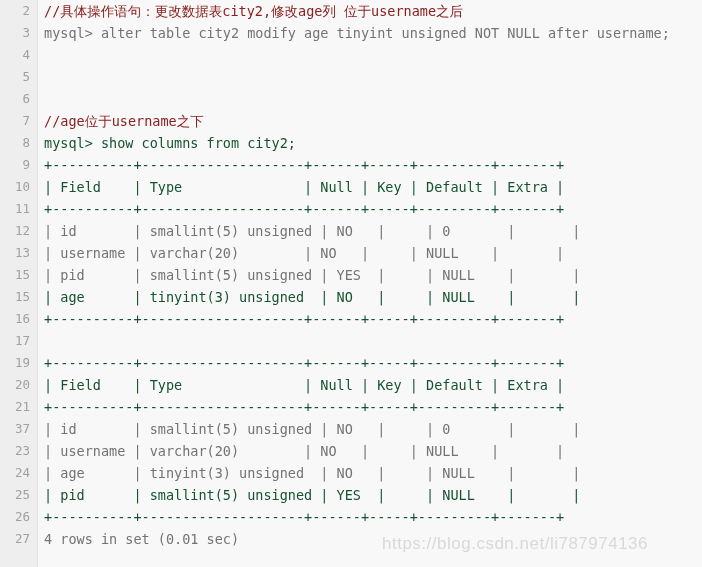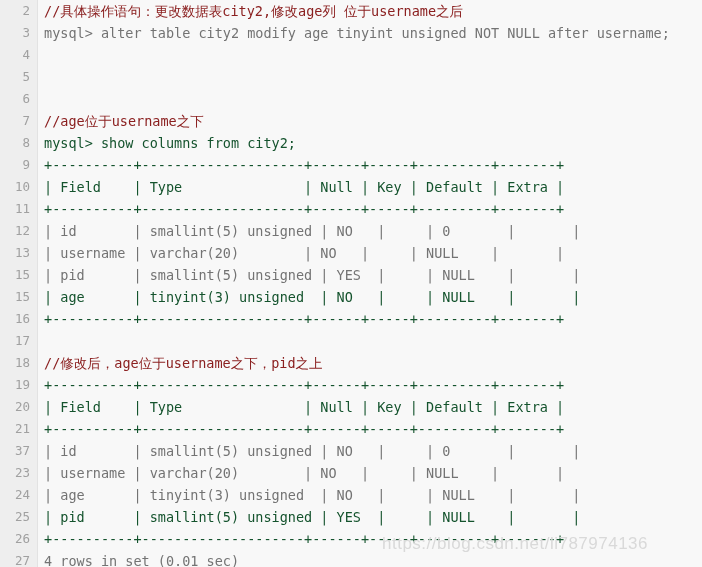--- a/index.html
+++ b/index.html
@@ -102,21 +102,20 @@
       <div class="code-line"><span class="line-number">8</span><span class="line-content tok-green">mysql&gt; show columns from city2;</span></div>
       <div class="code-line"><span class="line-number">9</span><span class="line-content tok-green">+----------+--------------------+------+-----+---------+-------+</span></div>
       <div class="code-line"><span class="line-number">10</span><span class="line-content tok-green">| Field    | Type               | Null | Key | Default | Extra |</span></div>
       <div class="code-line"><span class="line-number">11</span><span class="line-content tok-green">+----------+--------------------+------+-----+---------+-------+</span></div>
       <div class="code-line"><span class="line-number">12</span><span class="line-content tok-plain">| id       | smallint(5) unsigned | NO   |     | 0       |       |</span></div>
       <div class="code-line"><span class="line-number">13</span><span class="line-content tok-plain">| username | varchar(20)        | NO   |     | NULL    |       |</span></div>
       <div class="code-line"><span class="line-number">15</span><span class="line-content tok-plain">| pid      | smallint(5) unsigned | YES  |     | NULL    |       |</span></div>
       <div class="code-line"><span class="line-number">15</span><span class="line-content tok-green">| age      | tinyint(3) unsigned  | NO   |     | NULL    |       |</span></div>
       <div class="code-line"><span class="line-number">16</span><span class="line-content tok-green">+----------+--------------------+------+-----+---------+-------+</span></div>
       <div class="code-line"><span class="line-number">17</span><span class="line-content tok-plain"></span></div>
-      <div class="code-line"><span class="line-number">18</span><span class="line-content tok-comment">//修改后，age位于username之下，pid之上</span></div>
       <div class="code-line"><span class="line-number">19</span><span class="line-content tok-green">+----------+--------------------+------+-----+---------+-------+</span></div>
       <div class="code-line"><span class="line-number">20</span><span class="line-content tok-green">| Field    | Type               | Null | Key | Default | Extra |</span></div>
       <div class="code-line"><span class="line-number">21</span><span class="line-content tok-green">+----------+--------------------+------+-----+---------+-------+</span></div>
       <div class="code-line"><span class="line-number">37</span><span class="line-content tok-plain">| id       | smallint(5) unsigned | NO   |     | 0       |       |</span></div>
       <div class="code-line"><span class="line-number">23</span><span class="line-content tok-plain">| username | varchar(20)        | NO   |     | NULL    |       |</span></div>
       <div class="code-line"><span class="line-number">24</span><span class="line-content tok-plain">| age      | tinyint(3) unsigned  | NO   |     | NULL    |       |</span></div>
       <div class="code-line"><span class="line-number">25</span><span class="line-content tok-green">| pid      | smallint(5) unsigned | YES  |     | NULL    |       |</span></div>
       <div class="code-line"><span class="line-number">26</span><span class="line-content tok-green">+----------+--------------------+------+-----+---------+-------+</span></div>
       <div class="code-line"><span class="line-number">27</span><span class="line-content tok-plain">4 rows in set (0.01 sec)</span></div>
     </div>

